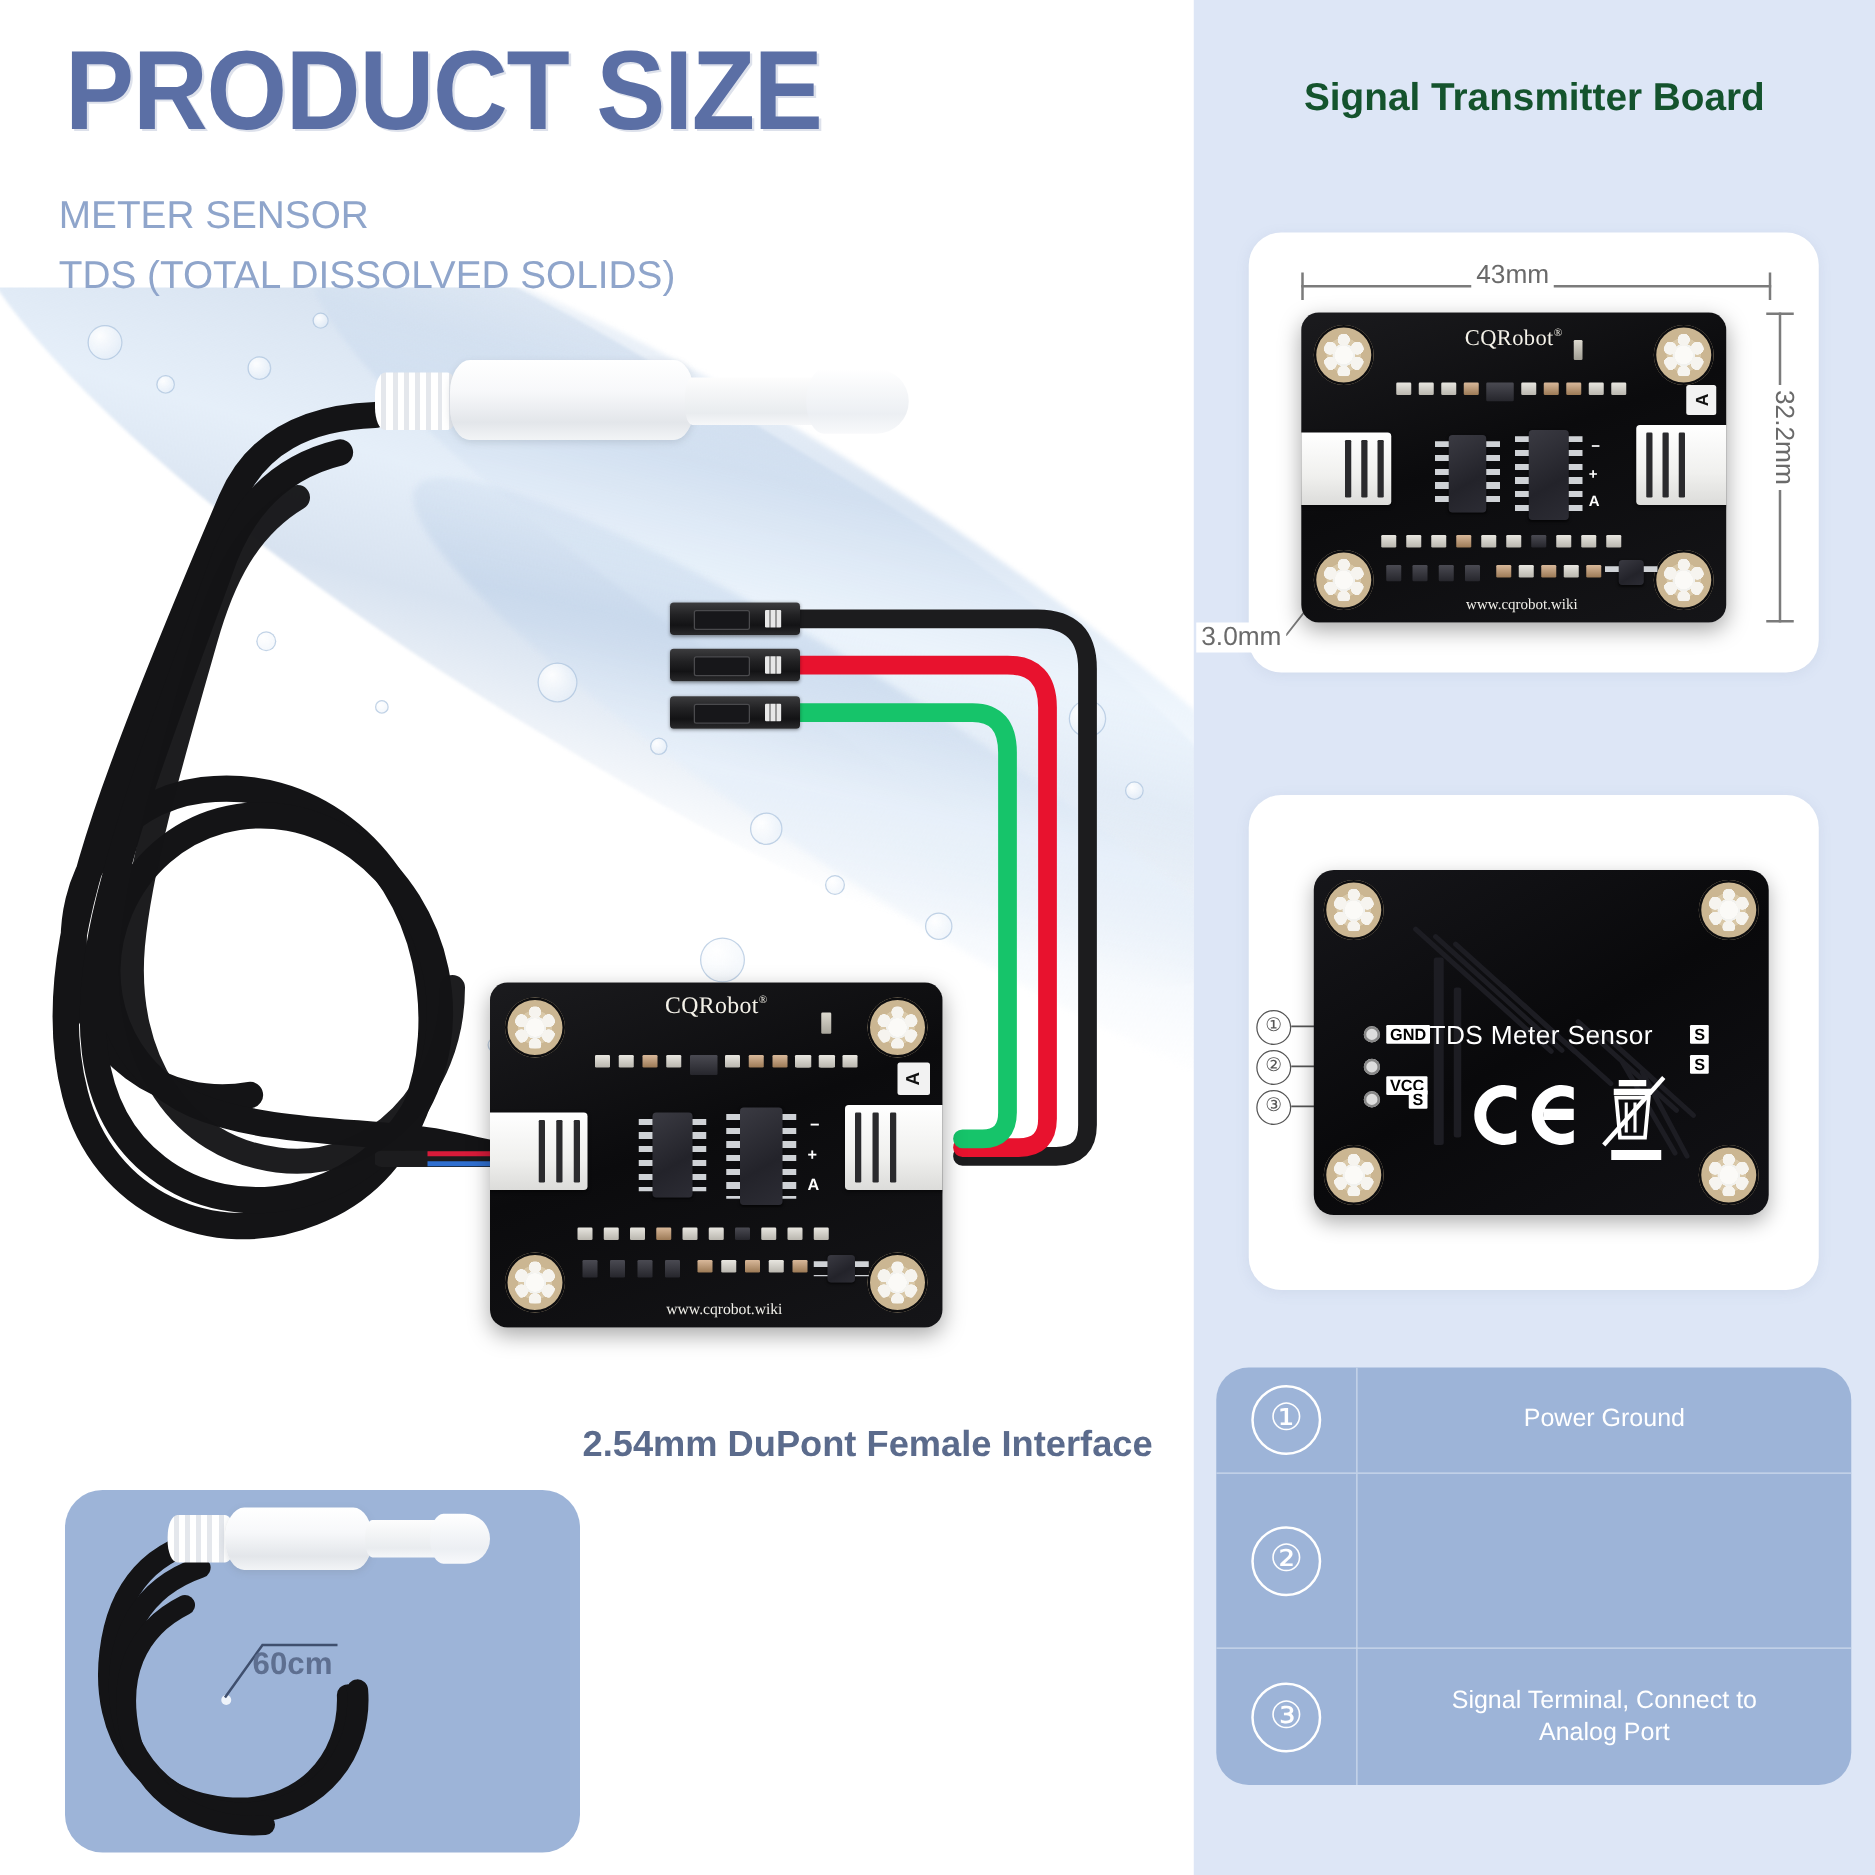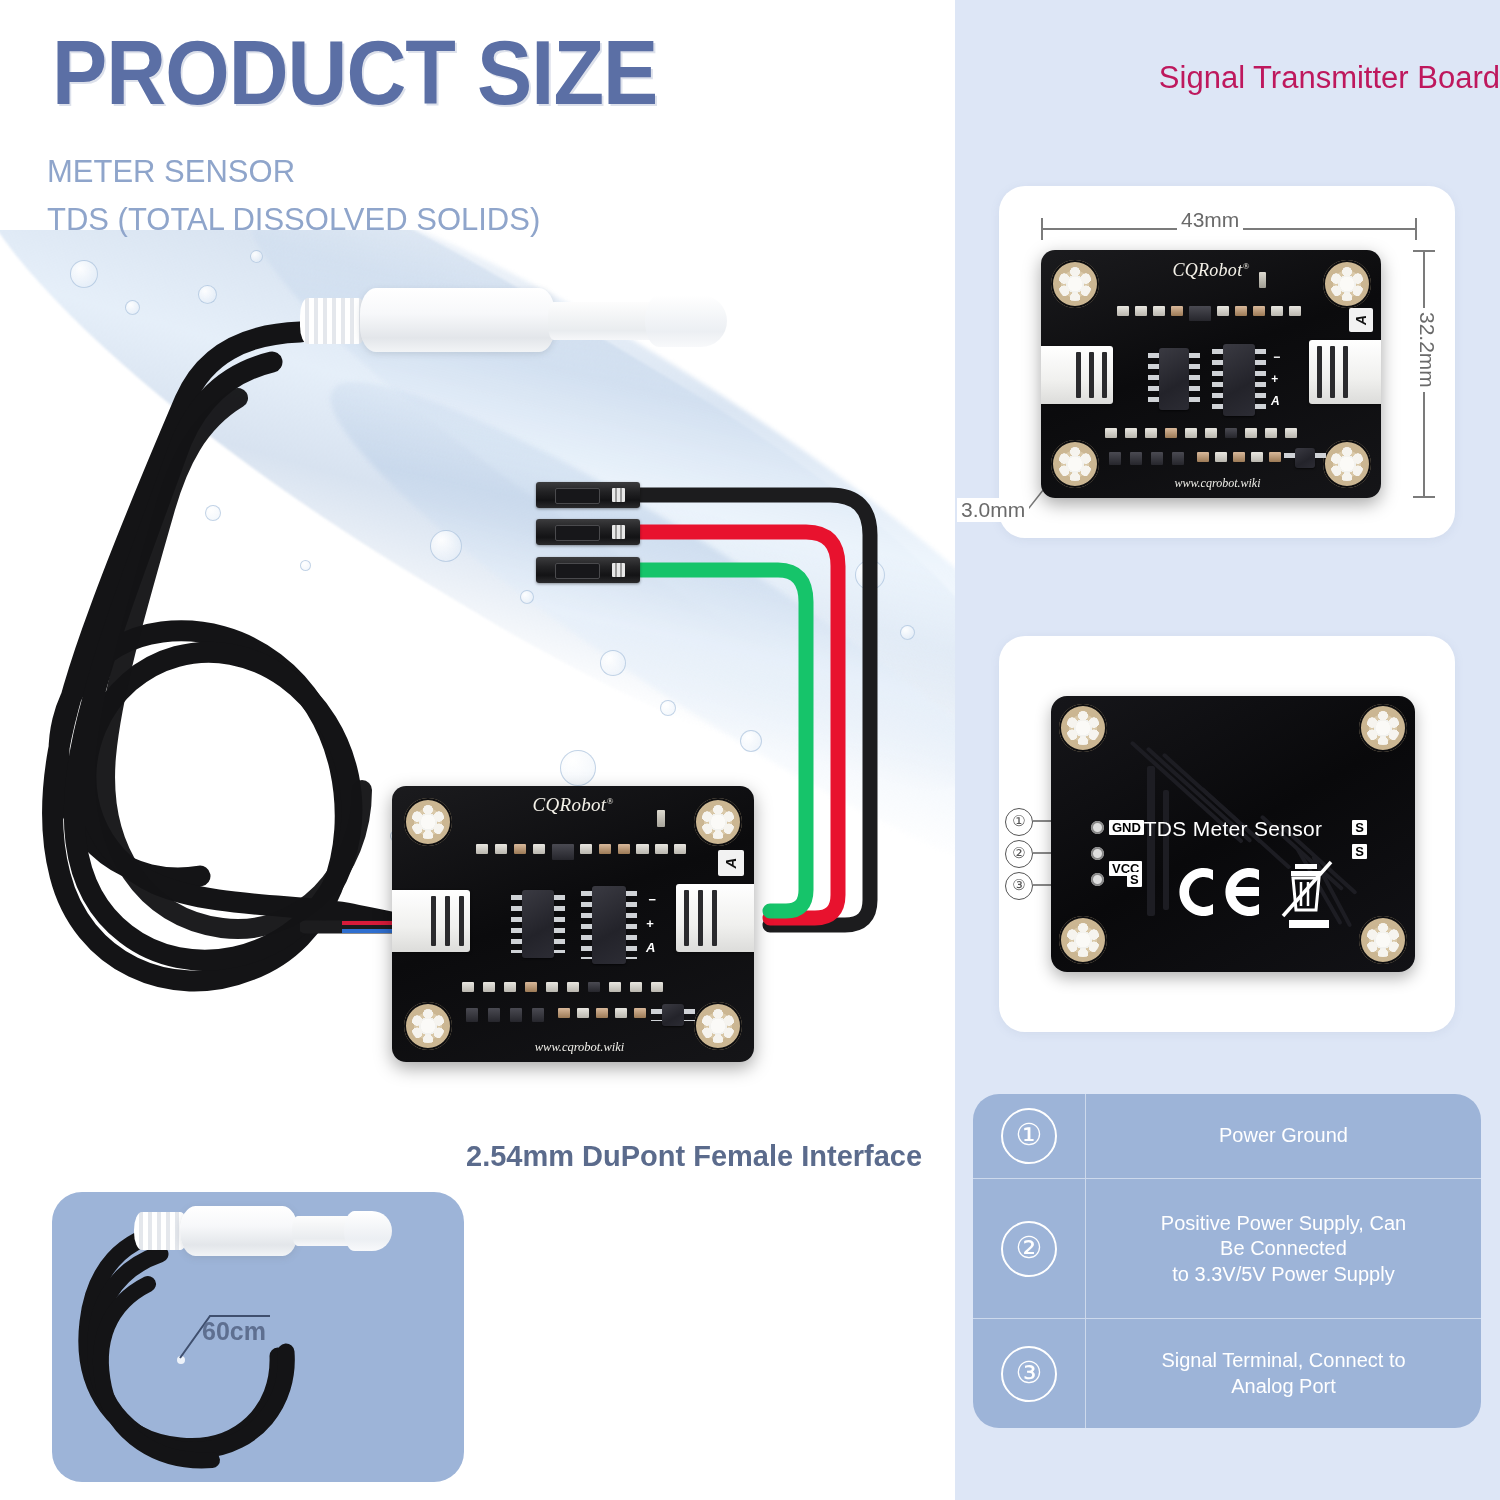--- a/index.html
+++ b/index.html
@@ -60,21 +60,20 @@
     border-radius:14px 26px 26px 14px / 26px;
   }
 
   
   #main-board{position:absolute;left:392px;top:786px;width:362px;height:276px;}
   .pcb{
     position:absolute;inset:0;border-radius:14px;
     background:linear-gradient(160deg,#1b1b1e 0%,#0b0b0d 45%,#151518 100%);
     box-shadow:0 6px 18px rgba(0,0,0,.35);
     overflow:hidden;
-    font-style:italic;
   }
   .pad{
     position:absolute;width:48px;height:48px;border-radius:50%;
     background:radial-gradient(circle at 50% 50%,#f2f2ef 0 26%,#d9c8a8 27% 40%,#cbb692 41% 100%);
     box-shadow:inset 0 0 0 2px #0d0d0f;
   }
   .pad::after{
     content:"";position:absolute;inset:7px;border-radius:50%;
     background:
       radial-gradient(circle at 50% 14%,#f6f4ef 0 14%,transparent 15%),
@@ -153,22 +152,22 @@
     position:absolute;left:47px;top:148px;width:820px;
     font-size:31px;color:#8fa5cb;font-weight:normal;line-height:1.55;
   }
 
   
   #right-panel{
     position:absolute;left:955px;top:0;width:545px;height:1500px;
     background:#dde6f6;
   }
   #right-title{
-    position:absolute;left:0;right:0;top:60px;text-align:right;
-    color:#be185d;font-size:31px;font-weight:normal;
+    position:absolute;left:0;right:0;top:60px;text-align:center;
+    color:#14532d;font-size:31px;font-weight:bold;
   }
   .wcard{
     position:absolute;background:#ffffff;border-radius:26px;
     box-shadow:0 2px 10px rgba(120,140,175,.12);
   }
 
   
   .dimline{position:absolute;background:#7b7b7b;}
   .dimcap{position:absolute;background:#7b7b7b;}
   .dimlabel{position:absolute;color:#6a6a6a;font-size:21px;background:#fff;padding:0 4px;}
@@ -566,21 +565,20 @@
       <div class="lrow" style="top:0;height:84px;">
         <div class="lnum">
           <span>①</span>
         </div>
         <div class="ltext">Power Ground</div>
       </div>
       <div class="lrow" style="top:84px;height:140px;">
         <div class="lnum">
           <span>②</span>
         </div>
-        <div class="ltext">Positive Power Supply, Can<br>Be Connected<br>to 3.3V/5V Power Supply</div>
       </div>
       <div class="lrow" style="top:224px;height:110px;">
         <div class="lnum">
           <span>③</span>
         </div>
         <div class="ltext">Signal Terminal, Connect to<br>Analog Port</div>
       </div>
     </div>
   </div>
 </div>

